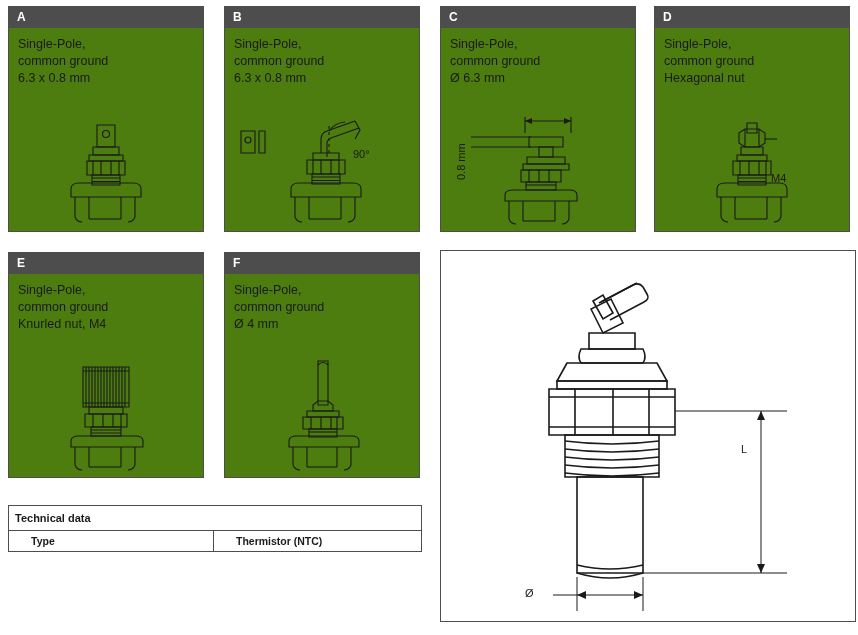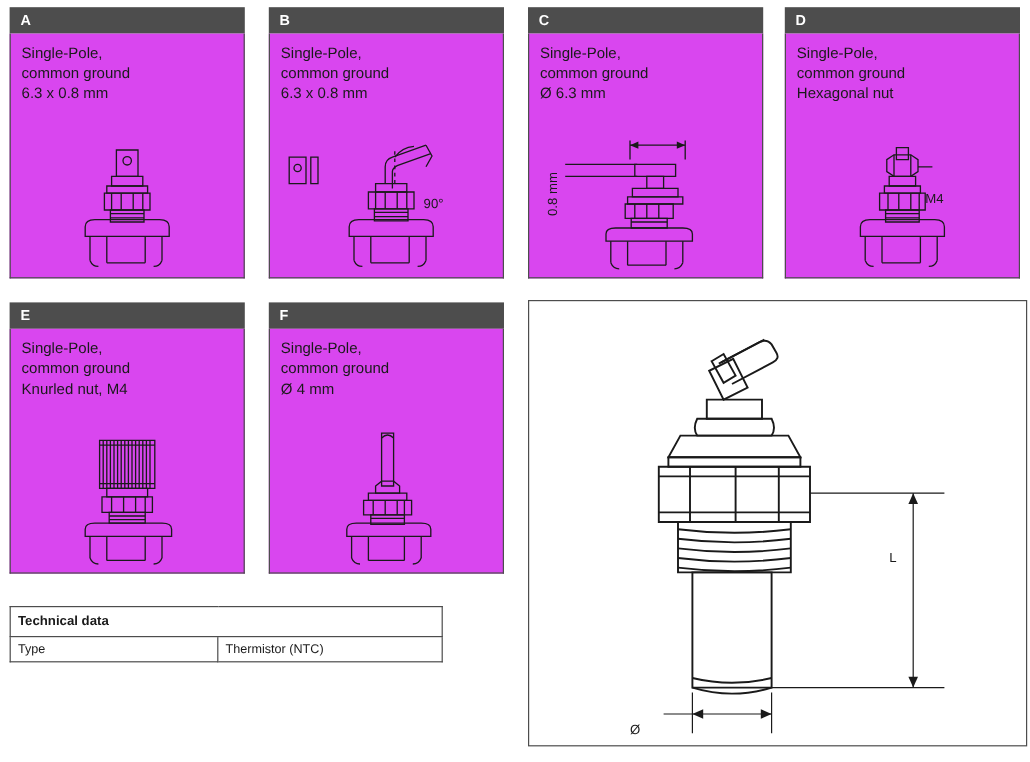--- a/index.html
+++ b/index.html
@@ -34,21 +34,21 @@
     height: 22px;
     line-height: 22px;
     padding-left: 9px;
     box-sizing: border-box;
   }
   .card-body {
     border: 1px solid #4d4d4d;
     border-top: none;
     box-sizing: border-box;
     position: relative;
-    background: #d946ef;
+    background: #4d7c0f;
   }
   .card-caption {
     position: absolute;
     top: 8px;
     left: 9px;
     font-size: 12.5px;
     line-height: 17px;
     color: #1a1a1a;
     white-space: pre-line;
   }
@@ -70,44 +70,43 @@
     border: 1px solid #4d4d4d;
     box-sizing: border-box;
     background: #ffffff;
   }
 
   
   .tech-table {
     position: absolute;
     left: 8px;
     top: 505px;
-    width: 361px;
+    width: 414px;
     border-collapse: collapse;
     font-size: 10.5px;
   }
   .tech-table td, .tech-table th {
     border: 1px solid #4d4d4d;
-    padding: 4px 6px;
+    padding: 4px 22px;
     text-align: left;
     vertical-align: top;
     color: #1a1a1a;
-    font-weight: normal;
+    font-weight: bold;
   }
   .tech-table thead th {
     font-weight: bold;
     font-size: 11px;
     padding: 6px 6px;
   }
   .tech-table .col-label { width: 160px; }
 
   .dim-label {
     position: absolute;
     font-size: 11px;
     color: #1a1a1a;
-    margin-top: 16px;
   }
   .rot-label {
     position: absolute;
     font-size: 11px;
     color: #1a1a1a;
     transform: rotate(-90deg);
     transform-origin: left top;
     white-space: nowrap;
   }
 </style>
@@ -220,21 +219,21 @@
       </svg>
     </div>
   </div>
 
   <div class="card" style="left:654px; top:6px; width:196px; height:226px;">
     <div class="card-header">D</div>
     <div class="card-body" style="height:204px;">
       <div class="card-caption">Single-Pole,
 common ground
 Hexagonal nut</div>
-      <div class="dim-label" style="left:116px; top:116px;">M4</div>
+      <div class="dim-label" style="left:116px; top:144px;">M4</div>
       <svg class="fig" viewBox="0 0 196 120">
         <g fill="none" stroke="#1a1a1a" stroke-width="1.1">
 
           <path d="M92 16 h10 v10 h-10 z"></path>
 
           <path d="M84 26 l6 -4 h14 l6 4 v10 l-6 4 h-14 l-6 -4 z"></path>
           <path d="M90 22 v18 M104 22 v18"></path>
 
           <path d="M110 32 h12"></path>
 

